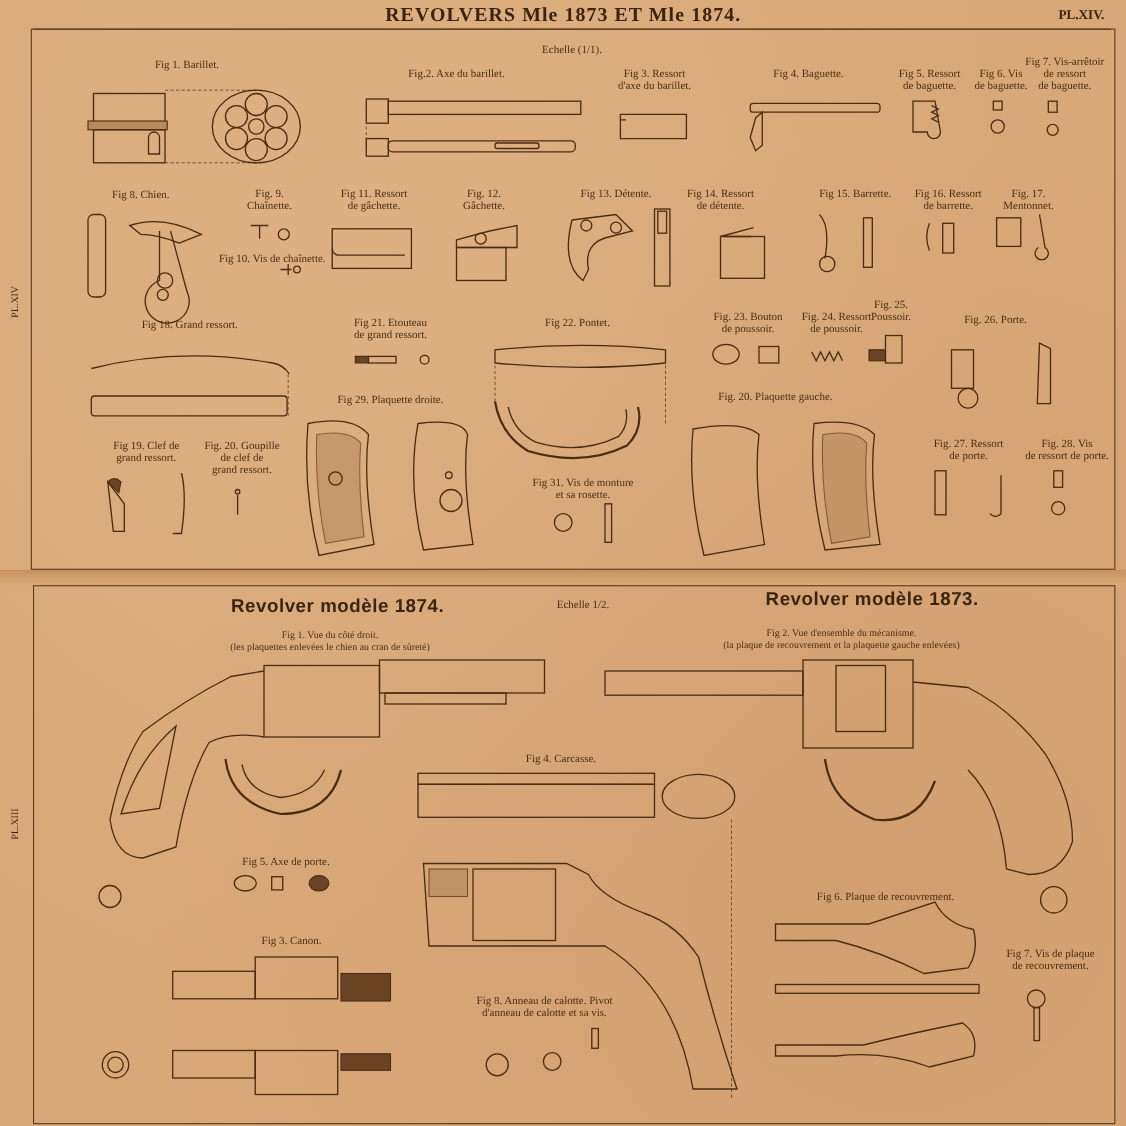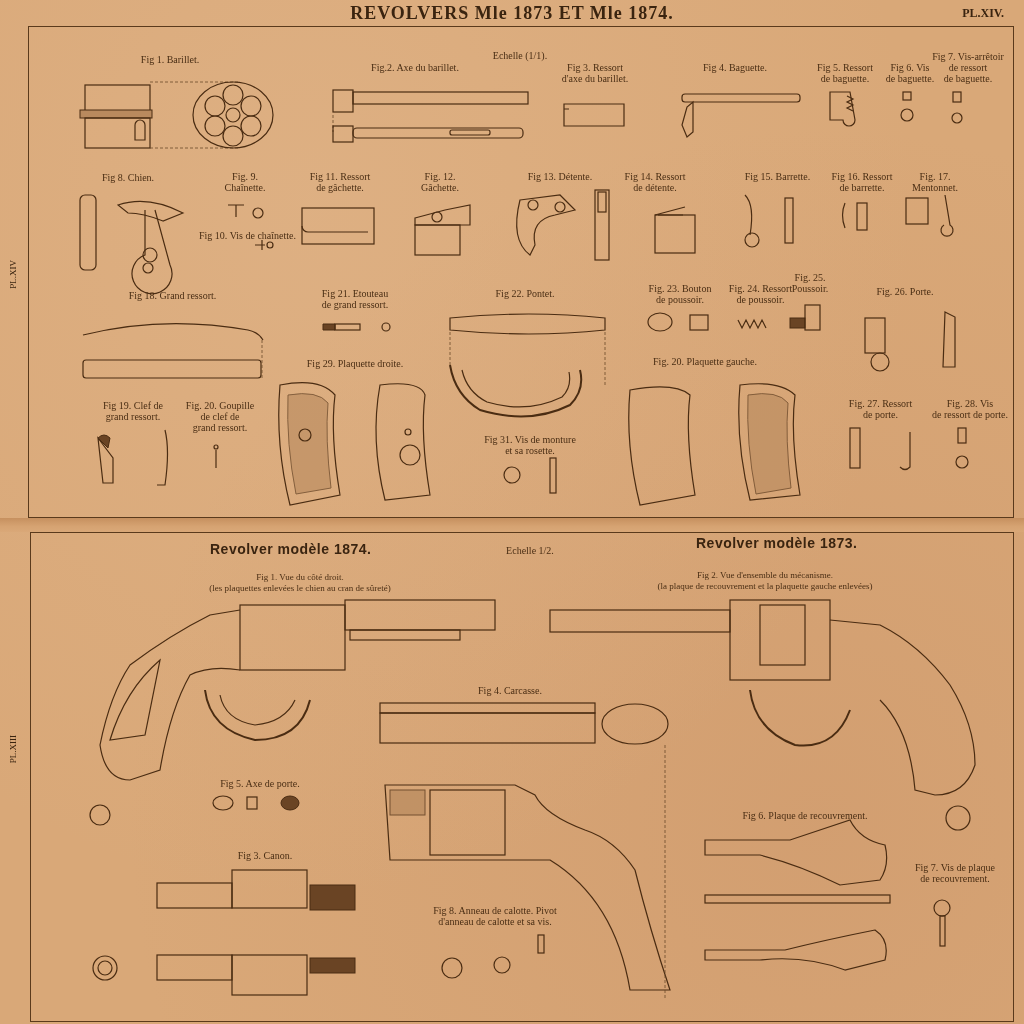--- a/index.html
+++ b/index.html
@@ -8,21 +8,21 @@
     background:
       radial-gradient(ellipse at 30% 20%, rgba(230,190,150,.35), transparent 60%),
       radial-gradient(ellipse at 80% 80%, rgba(190,130,90,.25), transparent 60%),
       #d9a878;}
   .fold{position:absolute;left:0;top:518px;width:1024px;height:14px;background:linear-gradient(#c6905f,#d6a372 60%,#d9a878);}
   .frame{position:absolute;border:1px solid #5a3a1c;}
   .title{position:absolute;top:3px;left:0;width:1024px;text-align:center;font-weight:bold;font-size:18px;letter-spacing:1px;}
   .plate{position:absolute;top:6px;right:20px;font-weight:bold;font-size:12px;}
   .rule{position:absolute;left:30px;width:980px;height:1px;background:#5a3a1c;}
   .lbl{position:absolute;font-size:10px;line-height:11px;text-align:center;white-space:pre-line;color:#4a2e14;}
-  .h2{position:absolute;font-weight:bold;font-size:14px;letter-spacing:.5px;font-family:"Liberation Sans",sans-serif;}
+  .h2{position:absolute;font-weight:bold;font-size:17px;letter-spacing:.5px;font-family:"Liberation Sans",sans-serif;}
   .side{position:absolute;font-size:9px;writing-mode:vertical-rl;transform:rotate(180deg);}
   svg{position:absolute;left:0;top:0;}
   .st{fill:none;stroke:#4a2c12;stroke-width:1.2;}
   .th{fill:none;stroke:#4a2c12;stroke-width:2;}
   .dash{fill:none;stroke:#6a4a2a;stroke-width:.8;stroke-dasharray:3 2;}
   .fl{fill:#b98a5e;stroke:#4a2c12;stroke-width:1;}
   .dk{fill:#6a4424;stroke:#4a2c12;stroke-width:1;}
 </style>
 </head>
 <body>
@@ -31,21 +31,21 @@
 <div class="fold"></div>
 
 <div class="title">REVOLVERS Mle 1873 ET Mle 1874.</div>
 <div class="plate">PL.XIV.</div>
 <div class="rule" style="top:26px;"></div>
 <div class="frame" style="left:28px;top:26px;width:984px;height:490px;"></div>
 <div class="frame" style="left:30px;top:532px;width:982px;height:488px;"></div>
 <div class="side" style="left:8px;top:260px;">PL.XIV</div>
 <div class="side" style="left:8px;top:735px;">PL.XIII</div>
 
-<div class="lbl" style="left:470px;top:50px;width:100px;text-align:center;">Echelle (1/1).</div>
+<div class="lbl" style="left:470px;top:40px;width:100px;text-align:center;">Echelle (1/1).</div>
 
 <div class="lbl" style="left:110px;top:54px;width:120px;">Fig 1. Barillet.</div>
 <div class="lbl" style="left:345px;top:62px;width:140px;">Fig.2. Axe du barillet.</div>
 <div class="lbl" style="left:540px;top:62px;width:110px;">Fig 3. Ressort
 d'axe du barillet.</div>
 <div class="lbl" style="left:685px;top:62px;width:100px;">Fig 4. Baguette.</div>
 <div class="lbl" style="left:805px;top:62px;width:80px;">Fig 5. Ressort
 de baguette.</div>
 <div class="lbl" style="left:880px;top:62px;width:60px;">Fig 6. Vis
 de baguette.</div>

